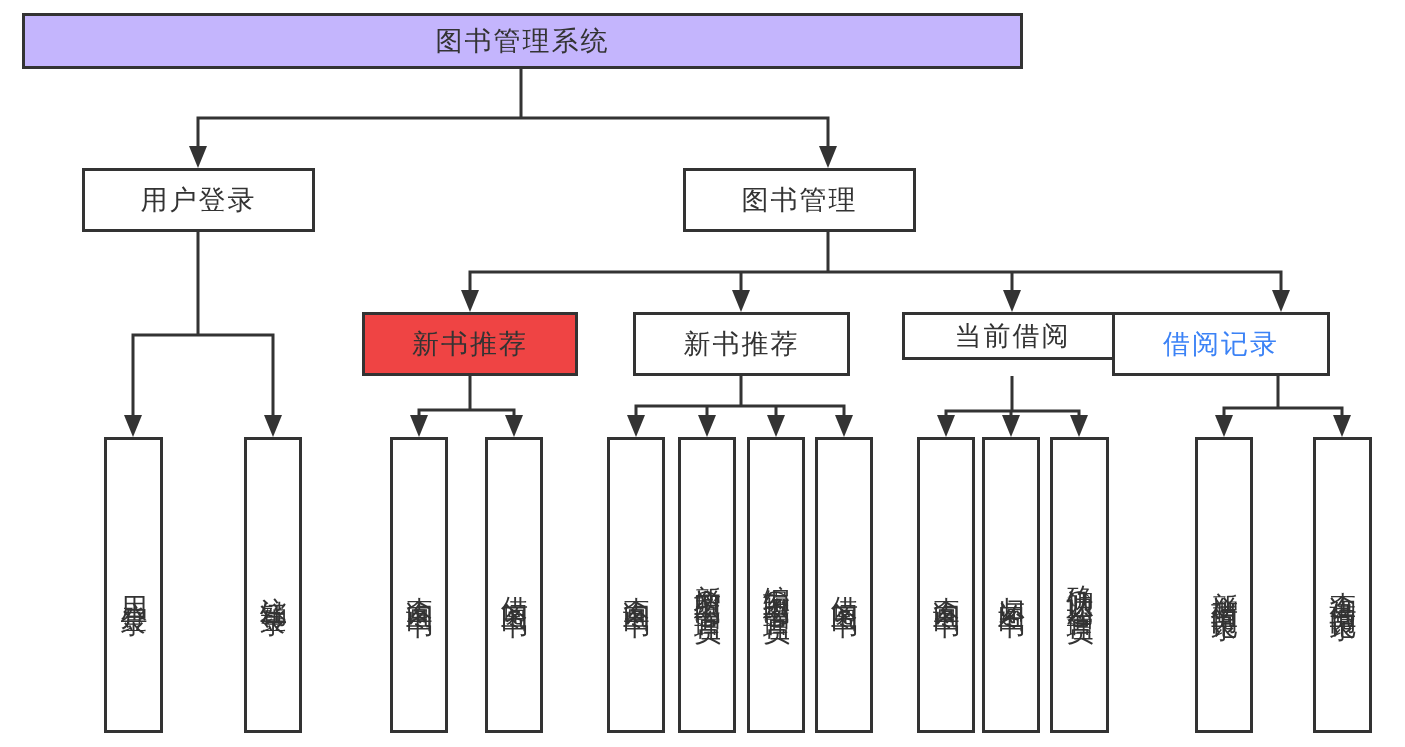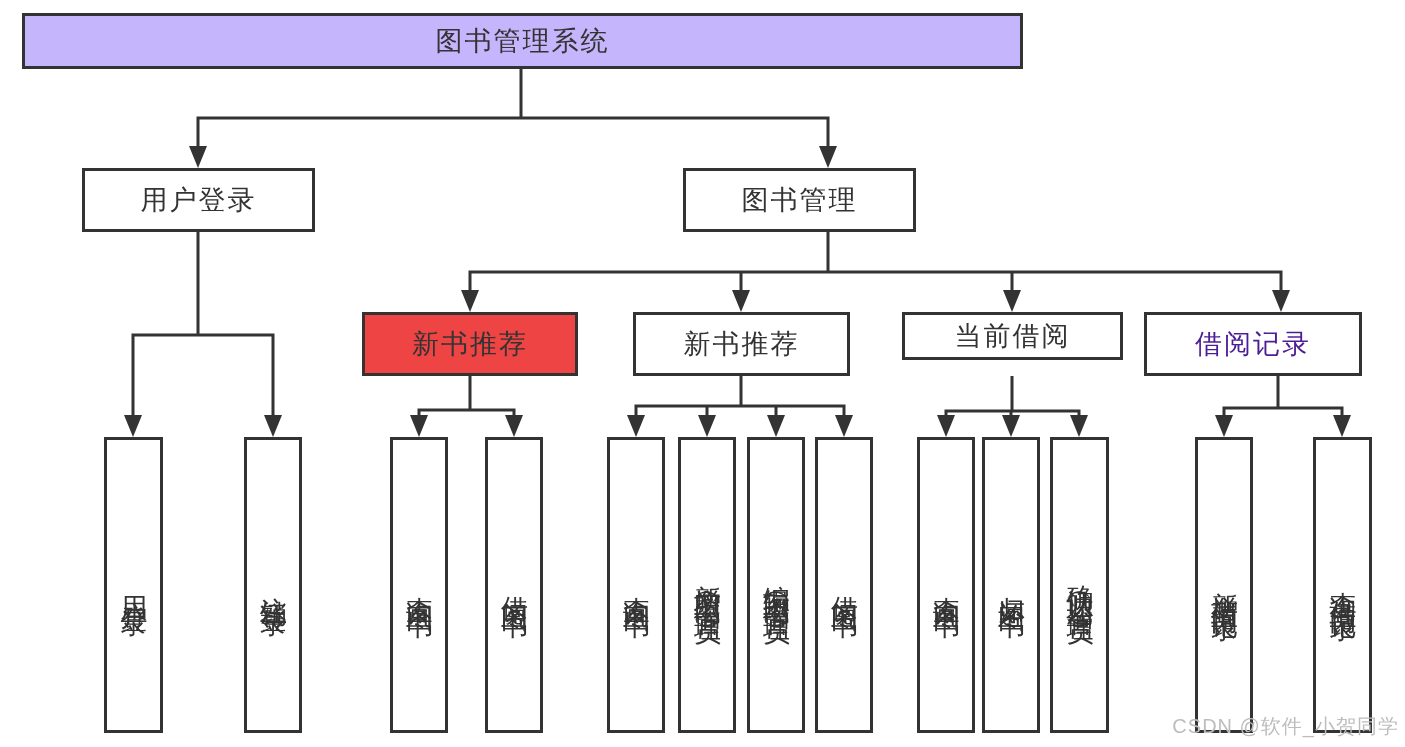--- a/index.html
+++ b/index.html
@@ -74,40 +74,39 @@
       <polygon points="844,437 835,415 853,415" fill="#333333"></polygon>
       <path d="M 1012 376 V 411 M 944.5 411 H 1080.5 M 946 411 V 417 M 1011 411 V 417 M 1079 411 V 417 " fill="none" stroke="#333333" stroke-width="3"></path>
       <polygon points="946,437 937,415 955,415" fill="#333333"></polygon>
       <polygon points="1011,437 1002,415 1020,415" fill="#333333"></polygon>
       <polygon points="1079,437 1070,415 1088,415" fill="#333333"></polygon>
       <path d="M 1278 376 V 408 M 1222.5 408 H 1343.5 M 1224 408 V 417 M 1342 408 V 417 " fill="none" stroke="#333333" stroke-width="3"></path>
       <polygon points="1224,437 1215,415 1233,415" fill="#333333"></polygon>
       <polygon points="1342,437 1333,415 1351,415" fill="#333333"></polygon>
     </svg>
 
-  <div id="watermark" style="color: rgb(189, 189, 189);">CSDN @软件_小贺同学</div>
 <div class="node h" style="left: 22px; top: 13px; width: 1001px; height: 56px; border-color: rgb(51, 51, 51); background: #c4b5fd; color: rgb(51, 51, 51);">
       <span>图书管理系统</span>
     </div>
     <div class="node h" style="left: 82px; top: 168px; width: 233px; height: 64px; border-color: rgb(51, 51, 51); background: rgb(255, 255, 255); color: rgb(51, 51, 51);">
       <span>用户登录</span>
     </div>
     <div class="node h" style="left: 683px; top: 168px; width: 233px; height: 64px; border-color: rgb(51, 51, 51); background: rgb(255, 255, 255); color: rgb(51, 51, 51);">
       <span>图书管理</span>
     </div>
     <div class="node h" style="left: 362px; top: 312px; width: 216px; height: 64px; border-color: rgb(51, 51, 51); background: #ef4444; color: rgb(51, 51, 51);">
       <span>新书推荐</span>
     </div>
     <div class="node h" style="left: 633px; top: 312px; width: 217px; height: 64px; border-color: rgb(51, 51, 51); background: rgb(255, 255, 255); color: rgb(51, 51, 51);">
       <span>新书推荐</span>
     </div>
     <div class="node h" style="left: 902px; top: 312px; width: 221px; height: 48px; border-color: rgb(51, 51, 51); background: rgb(255, 255, 255); color: rgb(51, 51, 51);">
       <span>当前借阅</span>
     </div>
-    <div class="node h" style="left: 1144px; top: 312px; width: 218px; height: 64px; border-color: rgb(51, 51, 51); background: rgb(255, 255, 255); color: #4c1d95; text-align: center;">
+    <div class="node h" style="left: 1112px; top: 312px; width: 218px; height: 64px; border-color: rgb(51, 51, 51); background: rgb(255, 255, 255); color: #3b82f6; text-align: center;">
       <span>借阅记录</span>
     </div>
     <div class="node v" style="left: 104px; top: 437px; width: 59px; height: 296px; border-color: rgb(51, 51, 51); background: rgb(255, 255, 255); color: rgb(51, 51, 51);">
       <span>用户登录</span>
     </div>
     <div class="node v" style="left: 244px; top: 437px; width: 58px; height: 296px; border-color: rgb(51, 51, 51); background: rgb(255, 255, 255); color: rgb(51, 51, 51);">
       <span>注销登录</span>
     </div>
     <div class="node v" style="left: 390px; top: 437px; width: 58px; height: 296px; border-color: rgb(51, 51, 51); background: rgb(255, 255, 255); color: rgb(51, 51, 51);">
       <span>查询图书</span>

